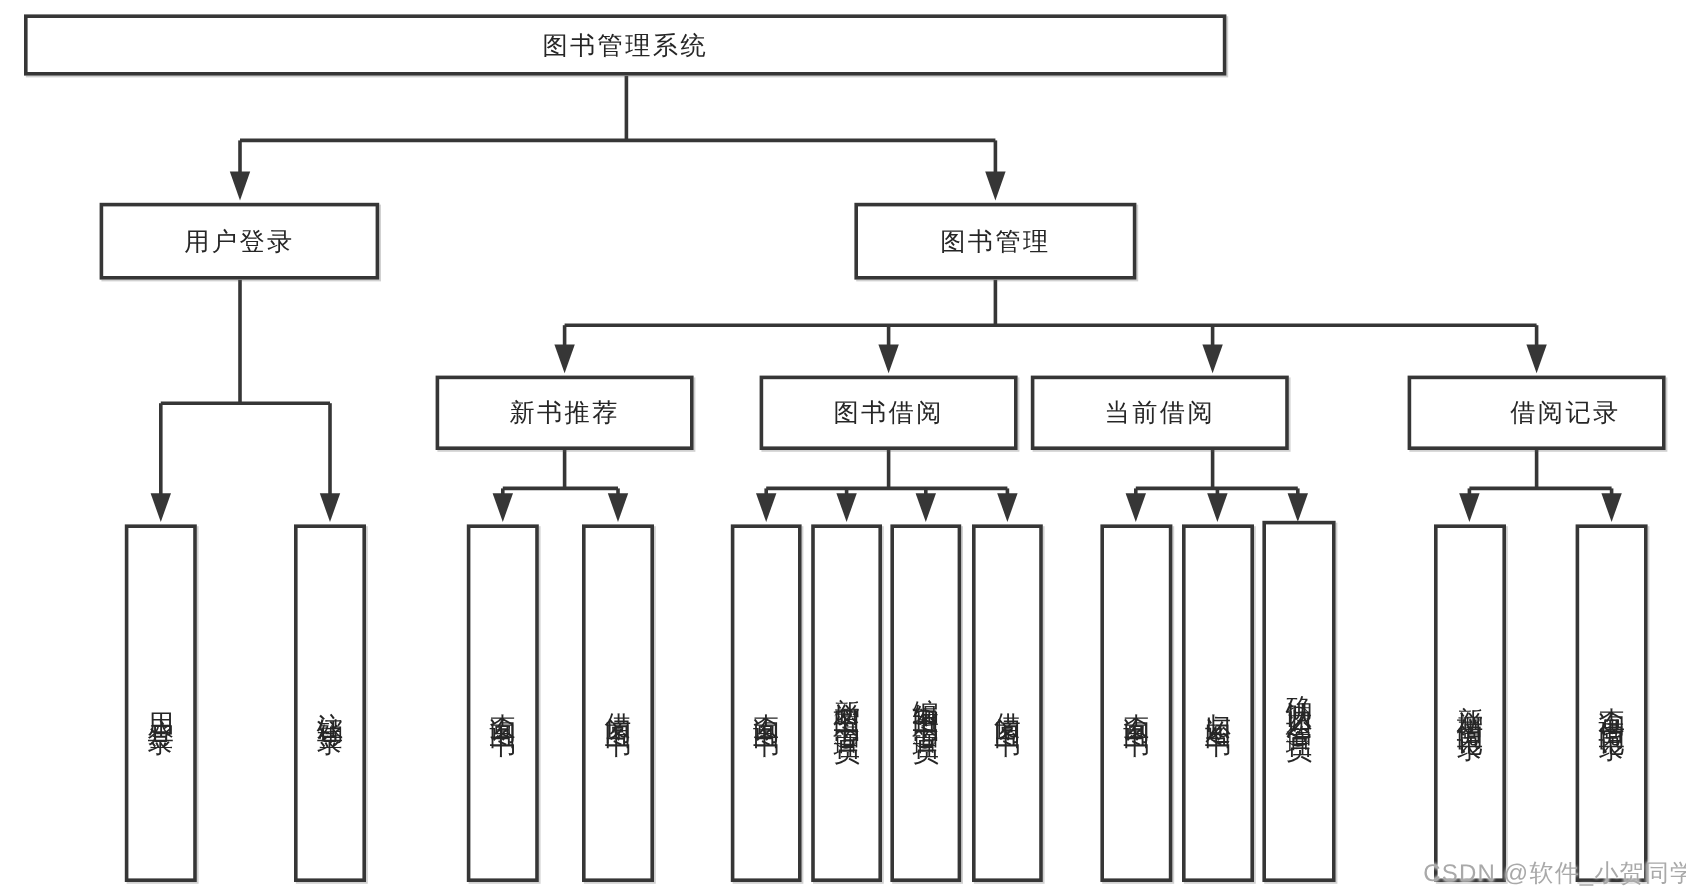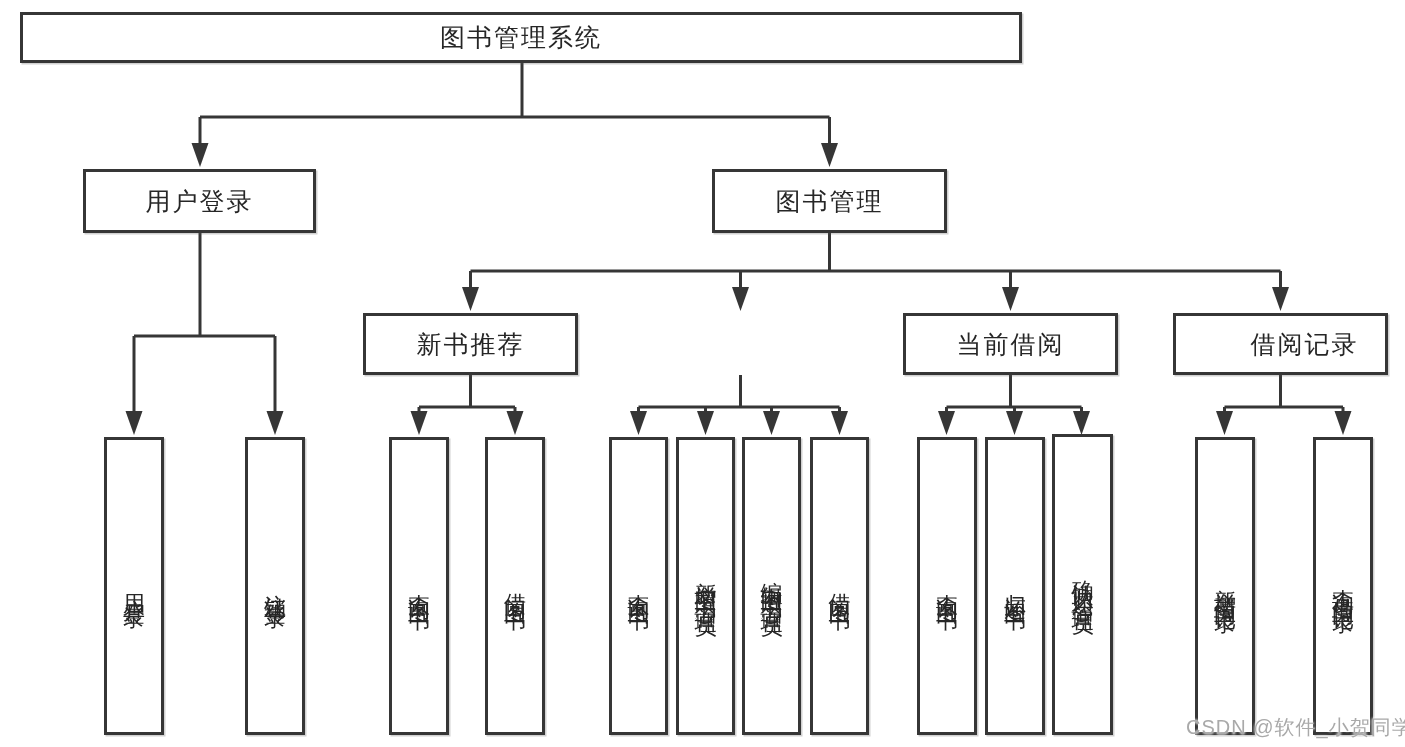--- a/index.html
+++ b/index.html
@@ -20,21 +20,21 @@
     position: absolute;
     box-sizing: border-box;
     background: #ffffff;
     border: 3px solid #363636;
     box-shadow: 1.5px 1.5px 0 rgba(90,90,90,0.28);
     display: flex;
     align-items: center;
     justify-content: center;
     color: #262626;
   }
-  .hbox { font-size: 25px; letter-spacing: 2px; white-space: nowrap; }
+  .hbox { font-size: 21px; letter-spacing: 2px; white-space: nowrap; }
   .vbox span {
     writing-mode: vertical-rl;
     letter-spacing: 5px;
     font-size: 22px;
     line-height: 1;
     white-space: nowrap;
   }
   #watermark {
     position: absolute;
     left: 1186px;
@@ -137,21 +137,24 @@
   <div class="node hbox" style="left:83px; top:169px; width:233px; height:64px;">
     <span>用户登录</span>
   </div>
   <div class="node hbox" style="left:363px; top:313px; width:215px; height:62px;">
     <span>新书推荐</span>
   </div>
 
   <div class="node hbox" style="left:712px; top:169px; width:235px; height:64px;">
     <span>图书管理</span>
   </div>
-  <div class="node hbox" style="left:903px; top:313px; width:215px; height:62px;">
+  <div class="node hbox" style="left:633px; top:313px; width:215px; height:62px;">
+    <span>图书借阅</span>
+  </div>
+  <div class="node hbox" style="left:859px; top:313px; width:215px; height:62px;">
     <span>当前借阅</span>
   </div>
   <div class="node hbox" style="left:1173px; top:313px; width:215px; height:62px;padding-left:48px;">
     <span>借阅记录</span>
   </div>
 
   <div class="node vbox" style="left:104px; top:437px; width:60px; height:298px;">
     <span>用户登录</span>
   </div>
   <div class="node vbox" style="left:245px; top:437px; width:60px; height:298px;">

